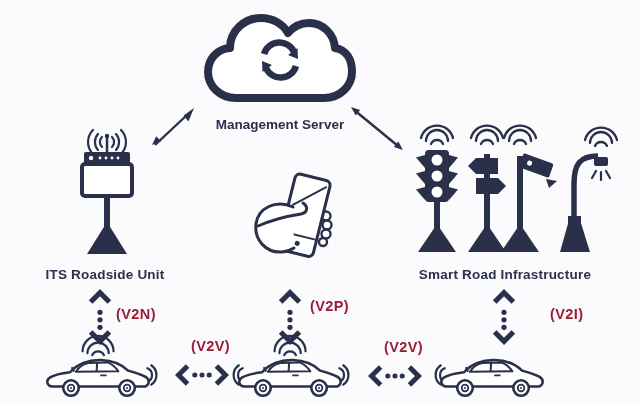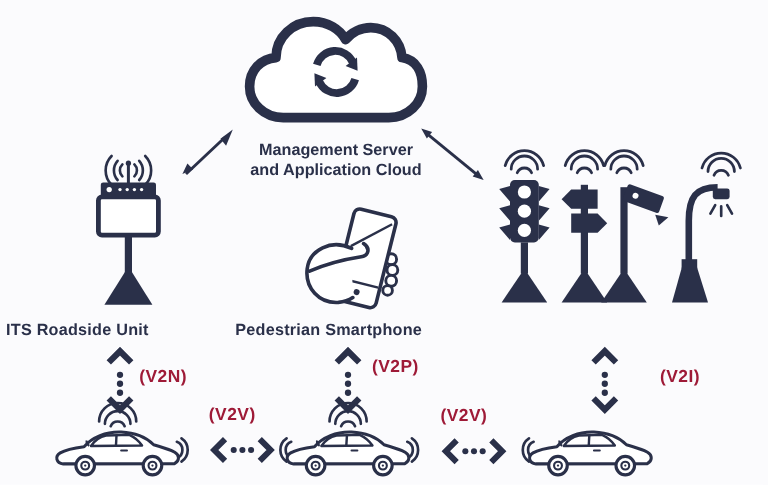--- a/index.html
+++ b/index.html
@@ -7,33 +7,33 @@
     position:relative;width:640px;height:404px;
     background:var(--background,#fbfbfd);
     color:var(--ink,#2a3049);
     font-family:"Liberation Sans",sans-serif;
     overflow:hidden;
     padding-left:45px;
   }
   .abs{position:absolute;}
   svg{display:block;overflow:visible;}
   .node-label{
-    position:absolute;width:200px;
+    position:absolute;width:200px;text-align:center;
     font-weight:bold;font-size:13.5px;letter-spacing:.2px;
     color:var(--ink,#2a3049);
   }
   .cloud-label{
     position:absolute;left:190px;top:116px;width:180px;text-align:center;
     font-weight:bold;font-size:13.5px;line-height:17px;color:var(--ink,#2a3049);
   }
   .link-label{
     position:absolute;font-weight:bold;font-size:14.5px;letter-spacing:.4px;
     color:var(--accent,#9e1a37);white-space:nowrap;
   }
-  .v2v-label{width:56px;text-align:left;}
+  .v2v-label{width:56px;text-align:right;}
 </style>
 </head>
 <body>
 
 <div class="stage">
 
   <svg width="0" height="0" class="abs" aria-hidden="true">
     <defs>
       <g id="car-shape">
         <path d="M11,44 C5,43.5 3.5,37.5 8.5,34.5 C13,31.8 21,30.2 29,29.2 C36,21 48,16 61,16.5 C74,17 83,21.5 89,27.5 C96,29.5 103,31.5 107.2,34 C111.5,36.5 111.5,41.5 107,43.8 Z" fill="#fff" stroke="currentColor" stroke-width="2.6" stroke-linejoin="round"></path>
@@ -74,21 +74,20 @@
     <g>
       <path d="M62,46 A16,16 0 0 1 92,44" fill="none" stroke="currentColor" stroke-width="6.5"></path>
       <path d="M96,51 L95.5,40 L86,47 Z" fill="currentColor"></path>
       <path d="M94,58 A16,16 0 0 1 64,60" fill="none" stroke="currentColor" stroke-width="6.5"></path>
       <path d="M60,53 L60.5,64 L70,57 Z" fill="currentColor"></path>
     </g>
   </svg>
 
   <div class="cloud-label">
     <span style="display:block">Management Server</span>
-    <span style="display:block">and Application Cloud</span>
   </div>
 
   <svg class="abs" style="left:146px;top:104px" width="54" height="48" viewBox="0 0 54 48">
     <path d="M9,41 L42,10" stroke="currentColor" stroke-width="2.4"></path>
     <path d="M48,4 L37.7,11.6 L42.4,17.4 Z" fill="currentColor"></path>
     <path d="M6,44 L15,40.3 L10.2,35.3 Z" fill="currentColor" transform="translate(0,-3)"></path>
   </svg>
   <svg class="abs" style="left:346px;top:104px" width="64" height="50" viewBox="0 0 64 50">
     <path d="M10,7.5 L52,42" stroke="currentColor" stroke-width="2.4"></path>
     <path d="M5,3 L9.7,11.4 L14.1,6 Z" fill="currentColor"></path>
@@ -177,21 +176,21 @@
     <g stroke="currentColor" stroke-width="2.2" stroke-linecap="round">
       <path d="M38,45 L34,52"></path>
       <path d="M43,46 L43,54"></path>
       <path d="M48,45 L52,52"></path>
     </g>
     <rect x="10" y="90" width="13" height="8" fill="currentColor"></rect>
     <path d="M2,126 L32,126 L22,94 L11,94 Z" fill="currentColor"></path>
   </svg>
 
   <div class="node-label" style="left:5px;top:267px">ITS Roadside Unit</div>
-  <div class="node-label" style="left:196px;top:267px">Pedestrian Smartphone</div>
+  <div class="node-label" style="left:405px;top:267px">Smart Road Infrastructure</div>
 
   <svg class="abs" style="left:85px;top:288px" width="30" height="58" viewBox="0 0 30 62">
     <path d="M5,15 L15,5 L25,15" fill="none" stroke="currentColor" stroke-width="5.5"></path>
     <circle cx="15" cy="26" r="2.8" fill="currentColor"></circle>
     <circle cx="15" cy="34" r="2.8" fill="currentColor"></circle>
     <circle cx="15" cy="42" r="2.8" fill="currentColor"></circle>
     <path d="M5,47 L15,57 L25,47" fill="none" stroke="currentColor" stroke-width="5.5"></path>
   </svg>
   <svg class="abs" style="left:275px;top:288px" width="30" height="58" viewBox="0 0 30 62">
     <path d="M5,15 L15,5 L25,15" fill="none" stroke="currentColor" stroke-width="5.5"></path>

